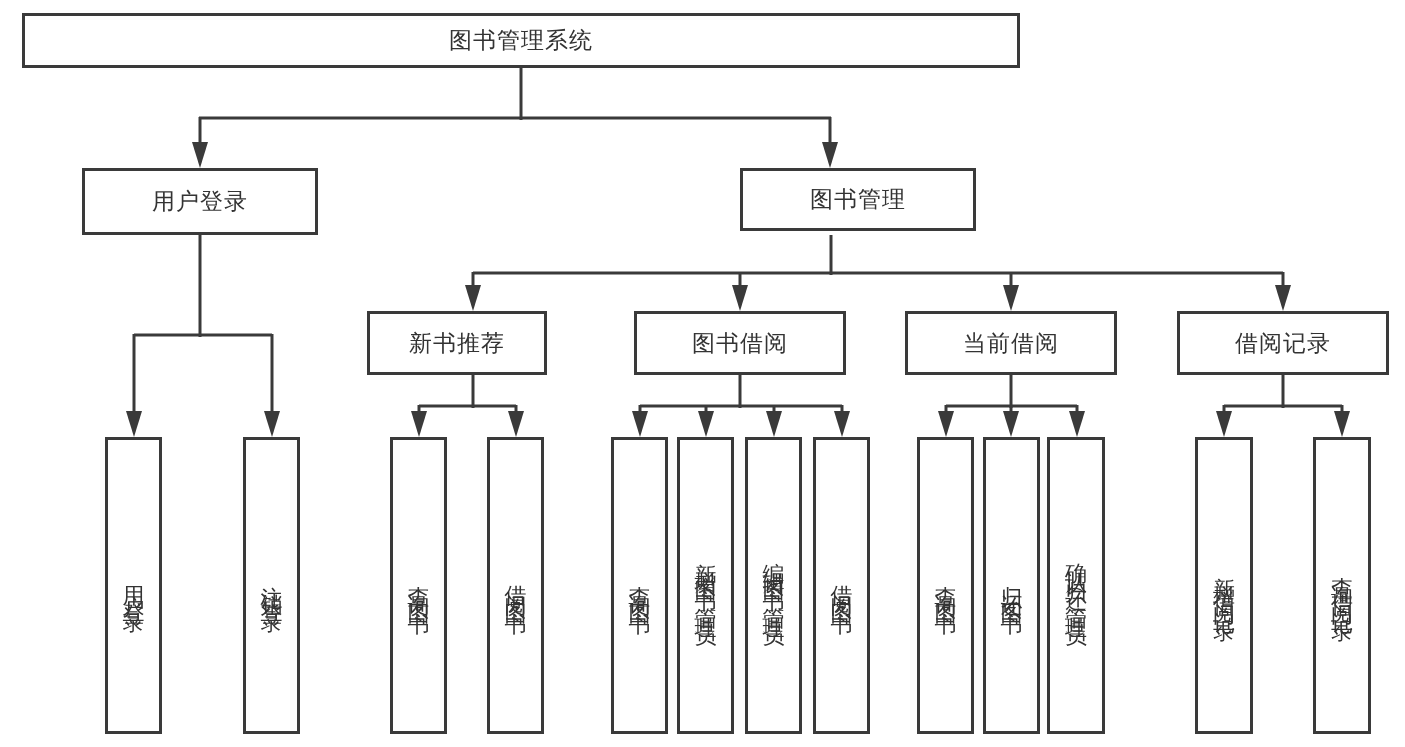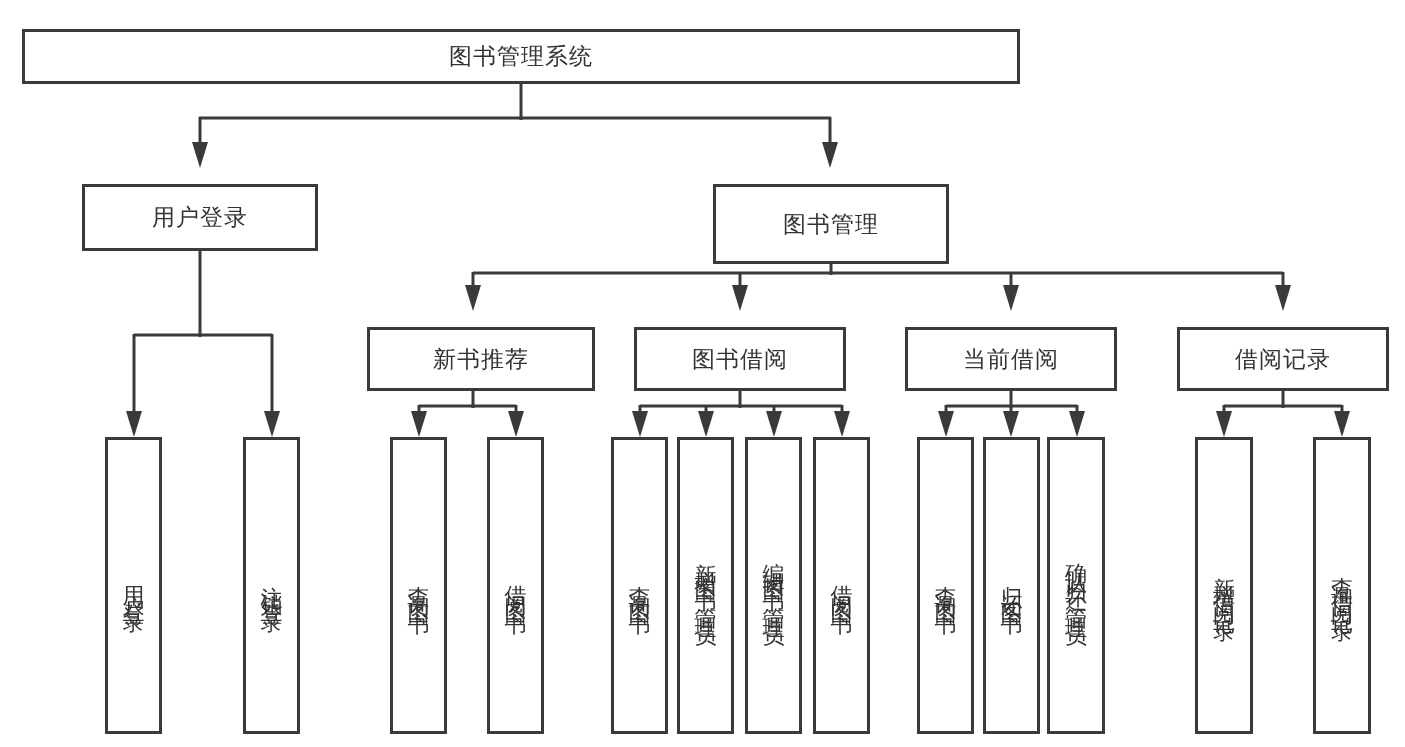--- a/index.html
+++ b/index.html
@@ -14,21 +14,21 @@
   .box{
     position:absolute;
     box-sizing:border-box;
     border:3px solid #3a3a3a;
     background:#ffffff;
     display:flex;
     align-items:center;
     justify-content:center;
     color:#333333;
   }
-  .hbox{font-size:23px;letter-spacing:1px;margin-top:16px;}
+  .hbox{font-size:23px;letter-spacing:1px;}
   .vbox .vtext{
     writing-mode:vertical-rl;
     text-orientation:mixed;
     font-size:22px;
     line-height:1;
     letter-spacing:9px;
     color:#333333;
   }
   #connectors{position:absolute;left:0;top:0;z-index:1;}
   .box{z-index:2;}
@@ -104,25 +104,25 @@
       <polygon points="1334,411 1350,411 1342,437" fill="#3a3a3a"></polygon>
     </svg>
 
   <div class="box hbox" style="left:22px;top:13px;width:998px;height:55px">
     <span>图书管理系统</span>
   </div>
 
   <div class="box hbox" style="left:82px;top:168px;width:236px;height:67px">
     <span>用户登录</span>
   </div>
-  <div class="box hbox" style="left:713px;top:168px;width:236px;height:80px">
+  <div class="box hbox" style="left:740px;top:168px;width:236px;height:63px">
     <span>图书管理</span>
   </div>
 
-  <div class="box hbox" style="left:367px;top:311px;width:228px;height:64px">
+  <div class="box hbox" style="left:367px;top:311px;width:180px;height:64px">
     <span>新书推荐</span>
   </div>
   <div class="box hbox" style="left:905px;top:311px;width:212px;height:64px">
     <span>当前借阅</span>
   </div>
   <div class="box hbox" style="left:634px;top:311px;width:212px;height:64px">
     <span>图书借阅</span>
   </div>
   <div class="box hbox" style="left:1177px;top:311px;width:212px;height:64px">
     <span>借阅记录</span>

